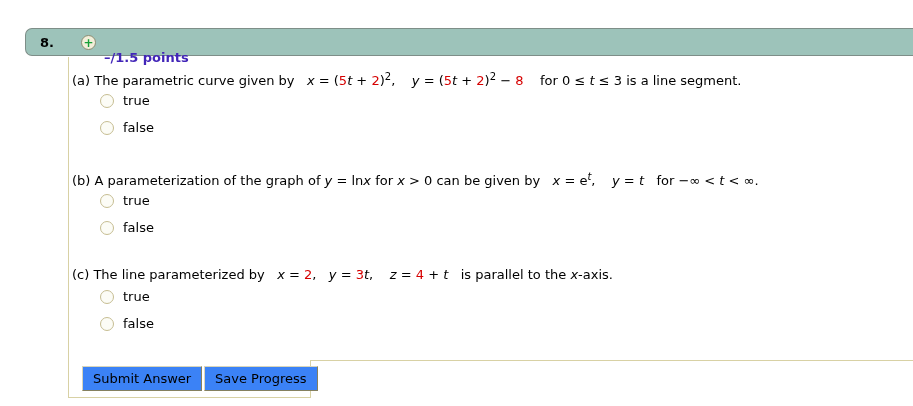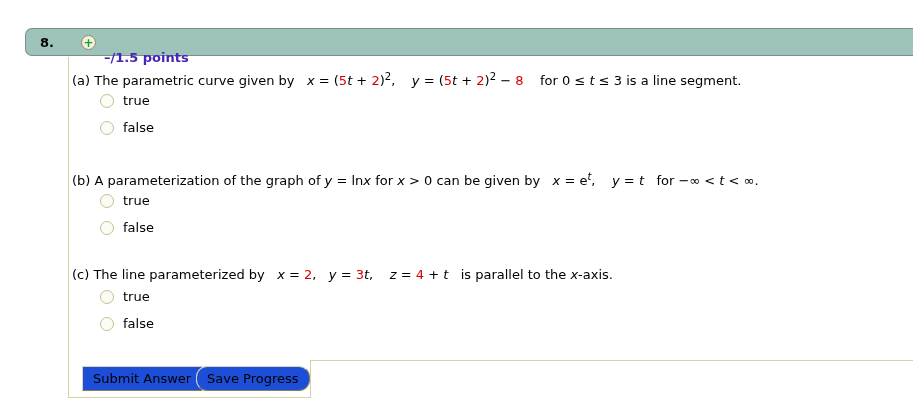--- a/index.html
+++ b/index.html
@@ -100,28 +100,28 @@
 
   
   .btn {
     position: absolute;
     top: 366px;
     height: 25px;
     padding: 0 10px;
     font-family: "DejaVu Sans", "Liberation Sans", sans-serif;
     font-size: 13px;
     color: #000;
-    background: #1d4ed8;
+    background: #3b82f6;
     border: 1px solid;
     border-color: #d9d5ba #85805f #85805f #d9d5ba;
     box-sizing: border-box;
     cursor: pointer;
   }
   .btn-submit { left: 82px; }
-  .btn-save   { left: 196px; border-radius: 11px; }
+  .btn-save   { left: 204px; }
 </style>
 </head>
 <body>
 
 <div class="page">
 
   <div class="qheader">
     <span class="qnum">8.</span>
     <span class="plus-icon">+</span>
     <span class="points">–/1.5 points</span>

